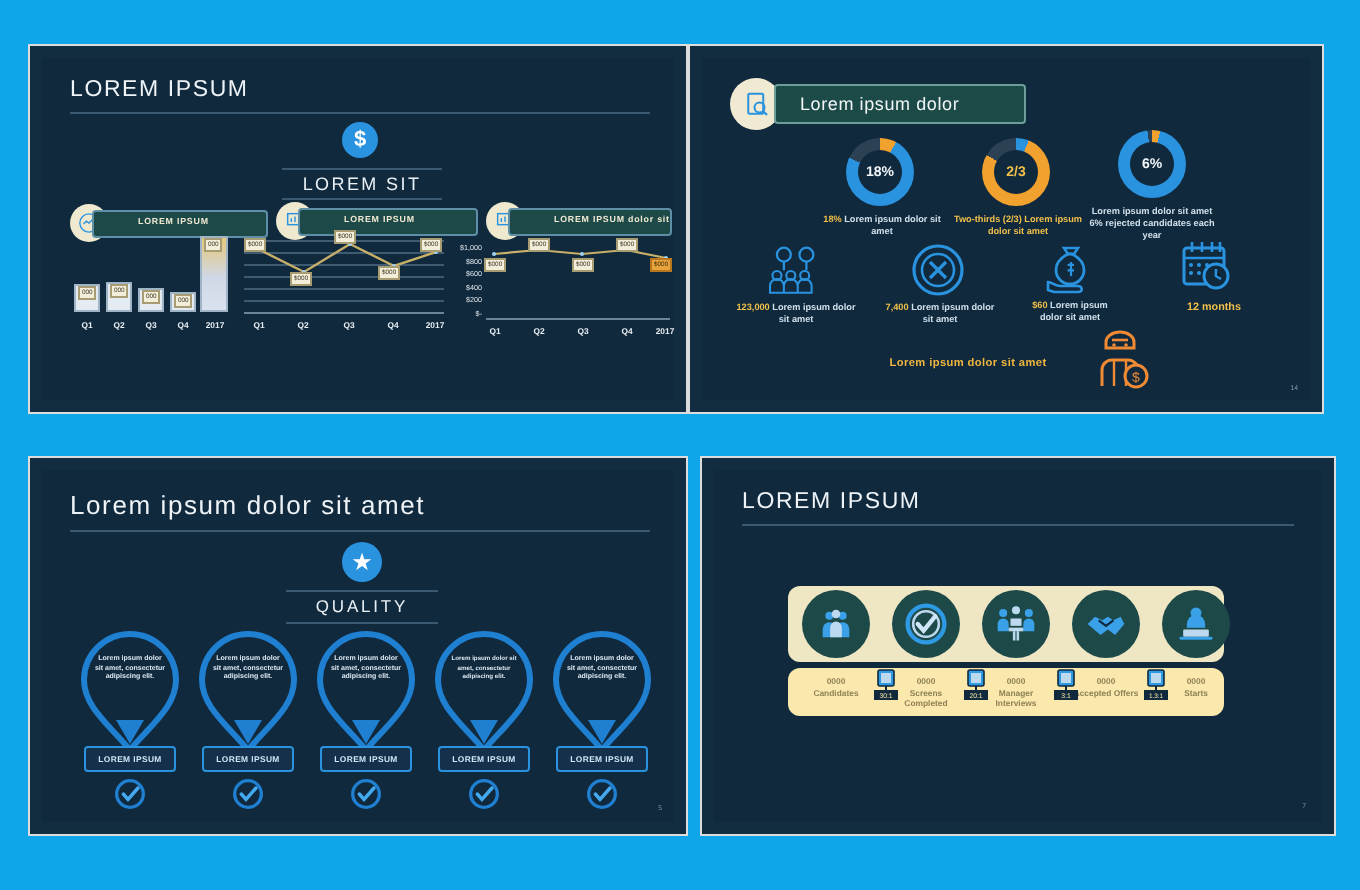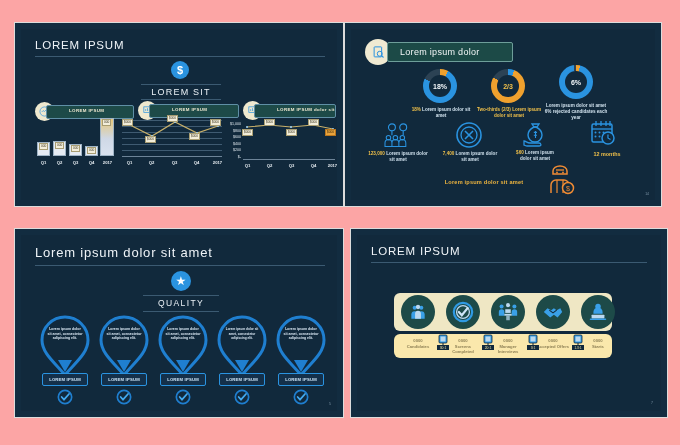--- a/index.html
+++ b/index.html
@@ -1,17 +1,17 @@
 <!DOCTYPE html>
 <html><head>
 <meta charset="utf-8">
 <style>
   html,body{margin:0;padding:0;background:#ffffff;}
   body{width:680px;height:445px;overflow:hidden;font-family:"Liberation Sans",sans-serif;}
-  .deck{position:relative;width:680px;height:445px;background:#fca5a5;}
+  .deck{position:relative;width:680px;height:445px;background:#0ea5e9;}
   .slide{position:absolute;background:#122c40;border:1px solid #dcdcdc;box-sizing:border-box;overflow:hidden;}
   .s1{left:14px;top:22px;width:330px;height:185px;}
   .s2{left:344px;top:22px;width:318px;height:185px;padding-left:16px;}
   .s3{left:14px;top:228px;width:330px;height:190px;}
   .s4{left:350px;top:228px;width:318px;height:190px;}
   .inner{position:absolute;left:6px;top:6px;right:6px;bottom:6px;background:#11293c;}
 
   .title{position:absolute;color:#eef3f7;letter-spacing:.8px;font-weight:400;}
   .t-caps{font-size:11.5px;}
   .t-sent{font-size:13px;}

